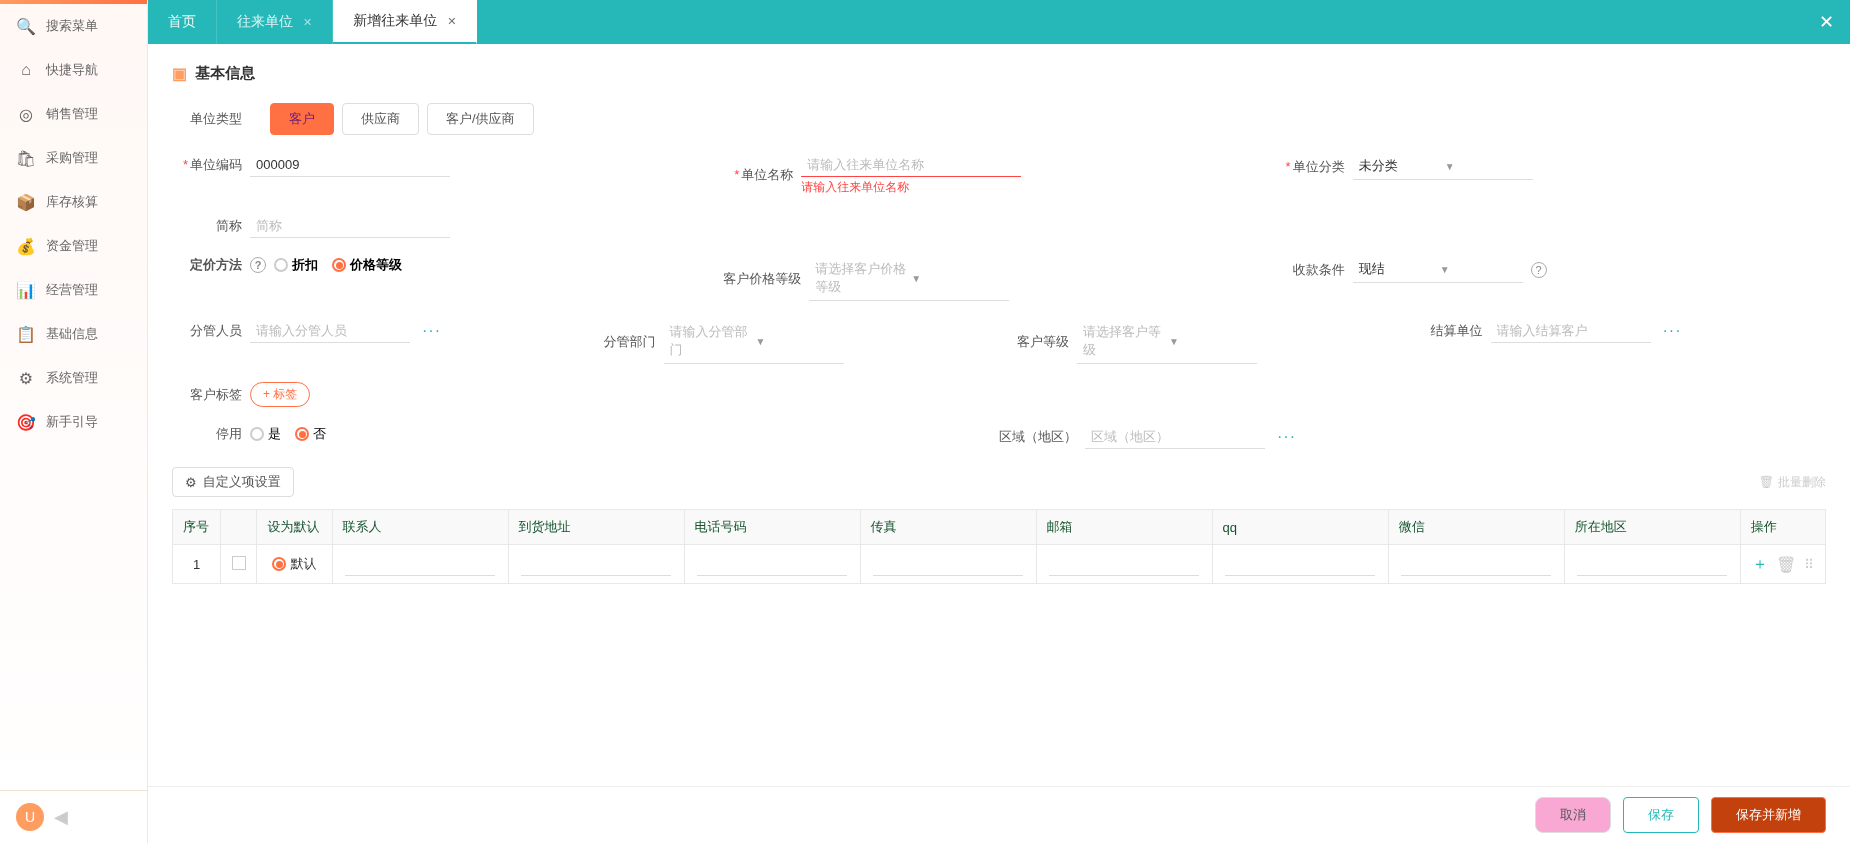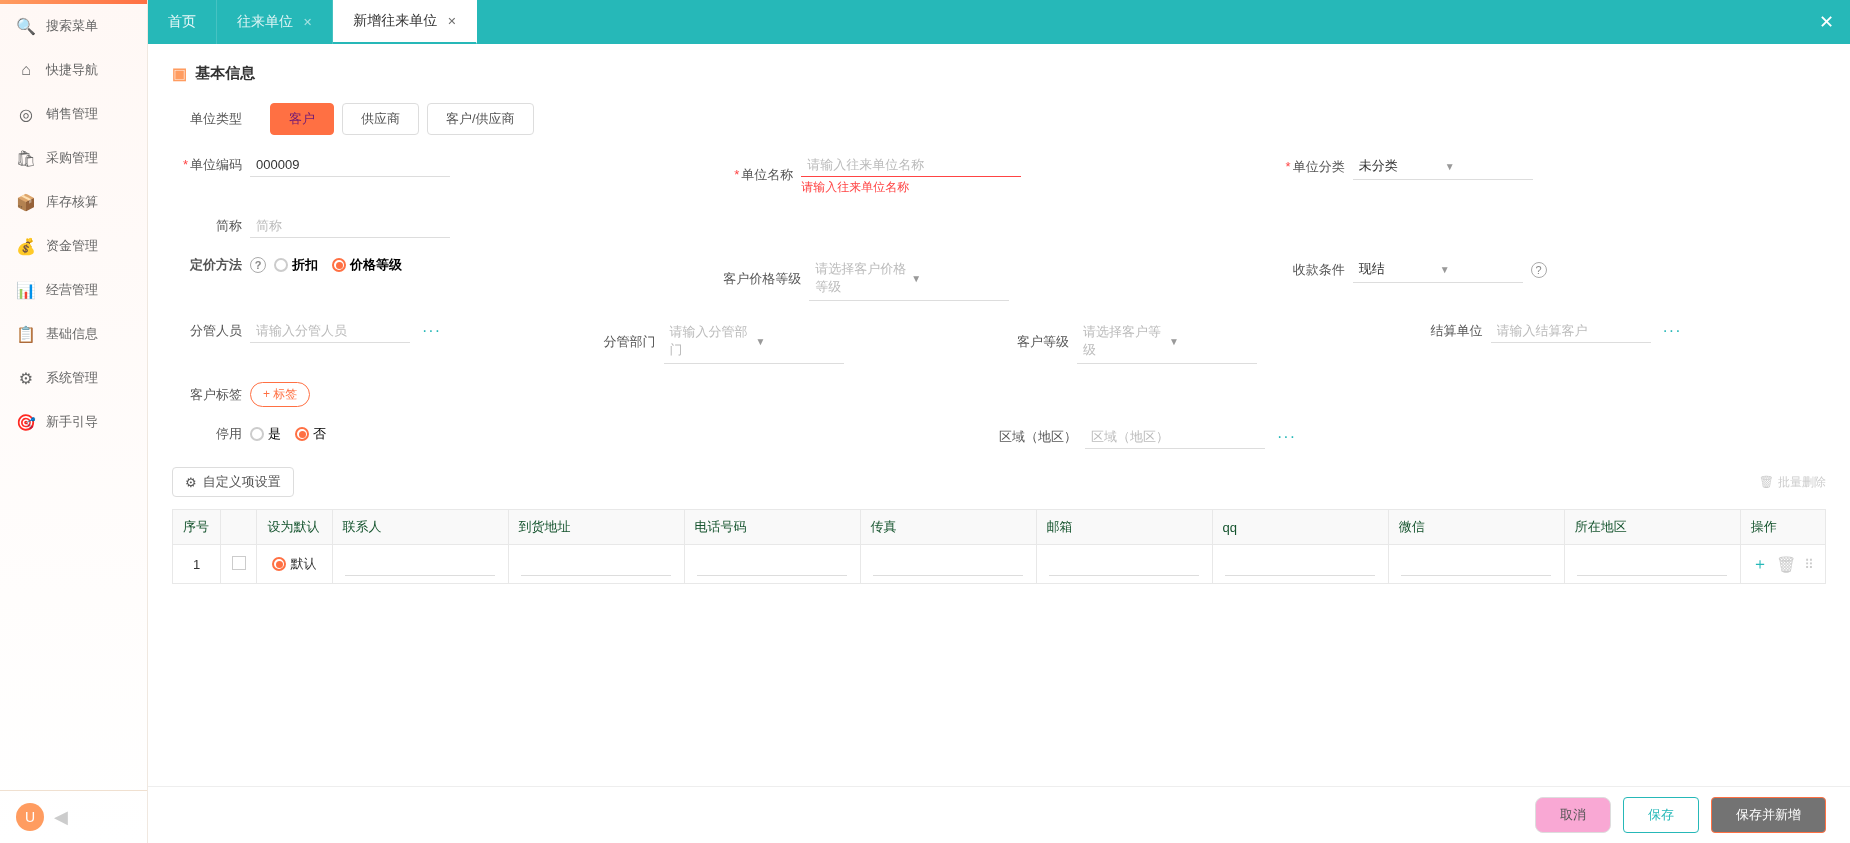--- a/index.html
+++ b/index.html
@@ -246,21 +246,21 @@
       border-radius: 4px;
       background: #fff;
       color: #26b8b8;
       cursor: pointer;
       font-size: 13px;
     }
     .btn-save-new {
       padding: 8px 24px;
       border: 1px solid #ff7043;
       border-radius: 4px;
-      background: #737373;
+      background: #c2410c;
       color: #fff;
       cursor: pointer;
       font-size: 13px;
     }
 
     .batch-delete { color: #ccc; font-size: 12px; display: flex; align-items: center; gap: 4px; cursor: pointer; float: right; }
 
     .form-input-wrapper { display: flex; flex-direction: column; }
 
     .field-group { display: flex; align-items: center; gap: 8px; }

